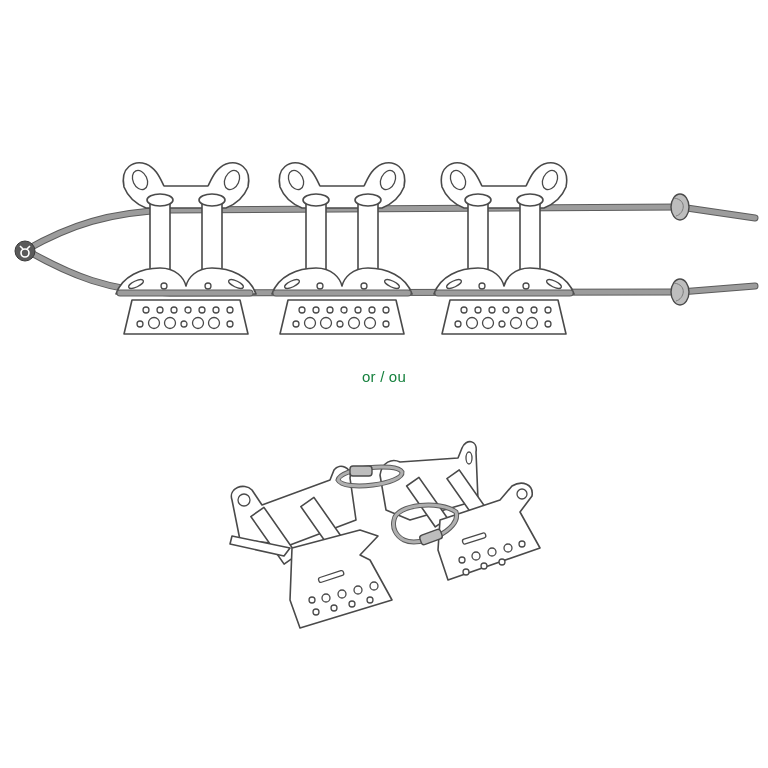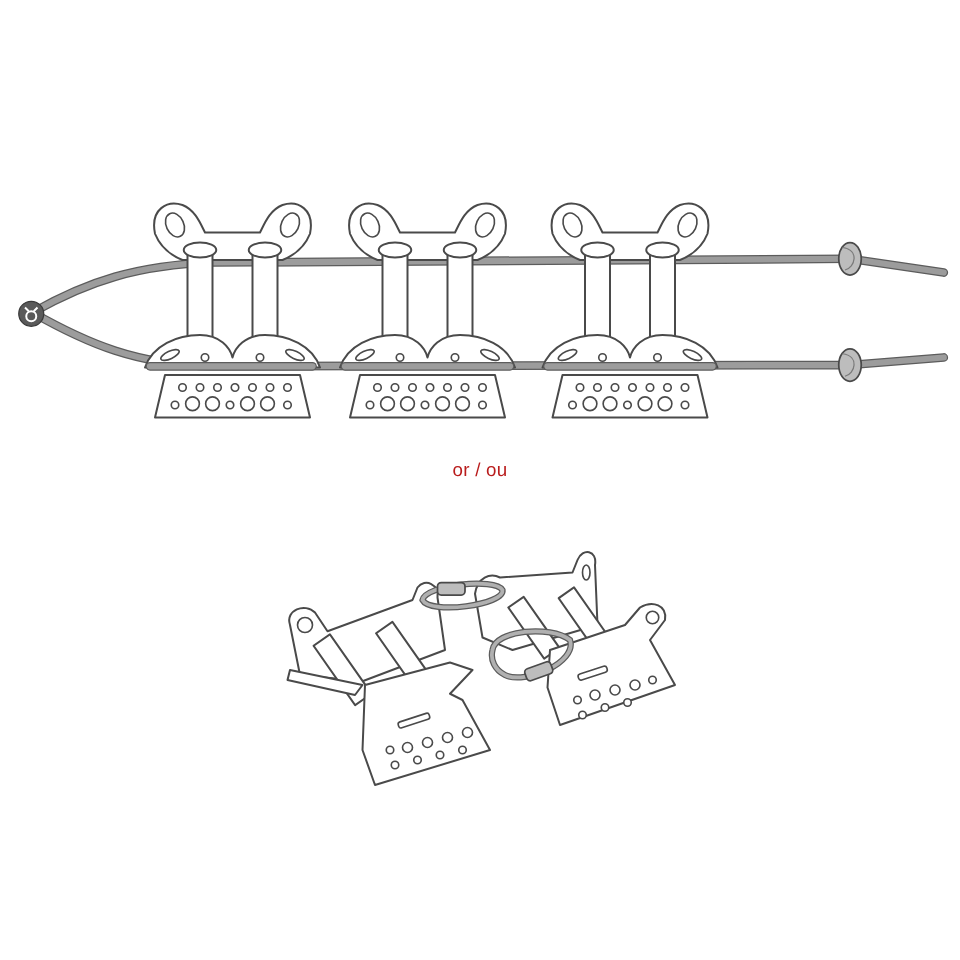--- a/index.html
+++ b/index.html
@@ -1,20 +1,20 @@
 <!DOCTYPE html>
 <html><head>
   <meta charset="utf-8">
   <style>
     html, body { margin: 0; padding: 0; background: #ffffff; }
     body { width: 768px; height: 768px; position: relative; overflow: hidden;
            font-family: "Liberation Sans", sans-serif; }
     .canvas { position: absolute; left: 0; top: 0; width: 768px; height: 768px; }
     .caption { position: absolute; left: 0; width: 768px; top: 368px; text-align: center;
-               font-size: 15px; color: #b91c1c; letter-spacing: 0.2px; }
+               font-size: 15px; color: #15803d; letter-spacing: 0.2px; }
     svg .ln { fill: #ffffff; stroke: #4a4a4a; stroke-width: 1.6; stroke-linejoin: round; }
     svg .thin { fill: none; stroke: #7a7a7a; stroke-width: 1; }
     svg .rope { fill: none; stroke: #9c9c9c; stroke-width: 5; stroke-linecap: round; }
     svg .ropeo { fill: none; stroke: #5c5c5c; stroke-width: 7; stroke-linecap: round; }
     svg .hole { fill: #ffffff; stroke: #4a4a4a; stroke-width: 1.3; }
     svg .grey { fill: #bdbdbd; stroke: #4a4a4a; stroke-width: 1.4; }
   </style>
 </head>
 <body>
 

